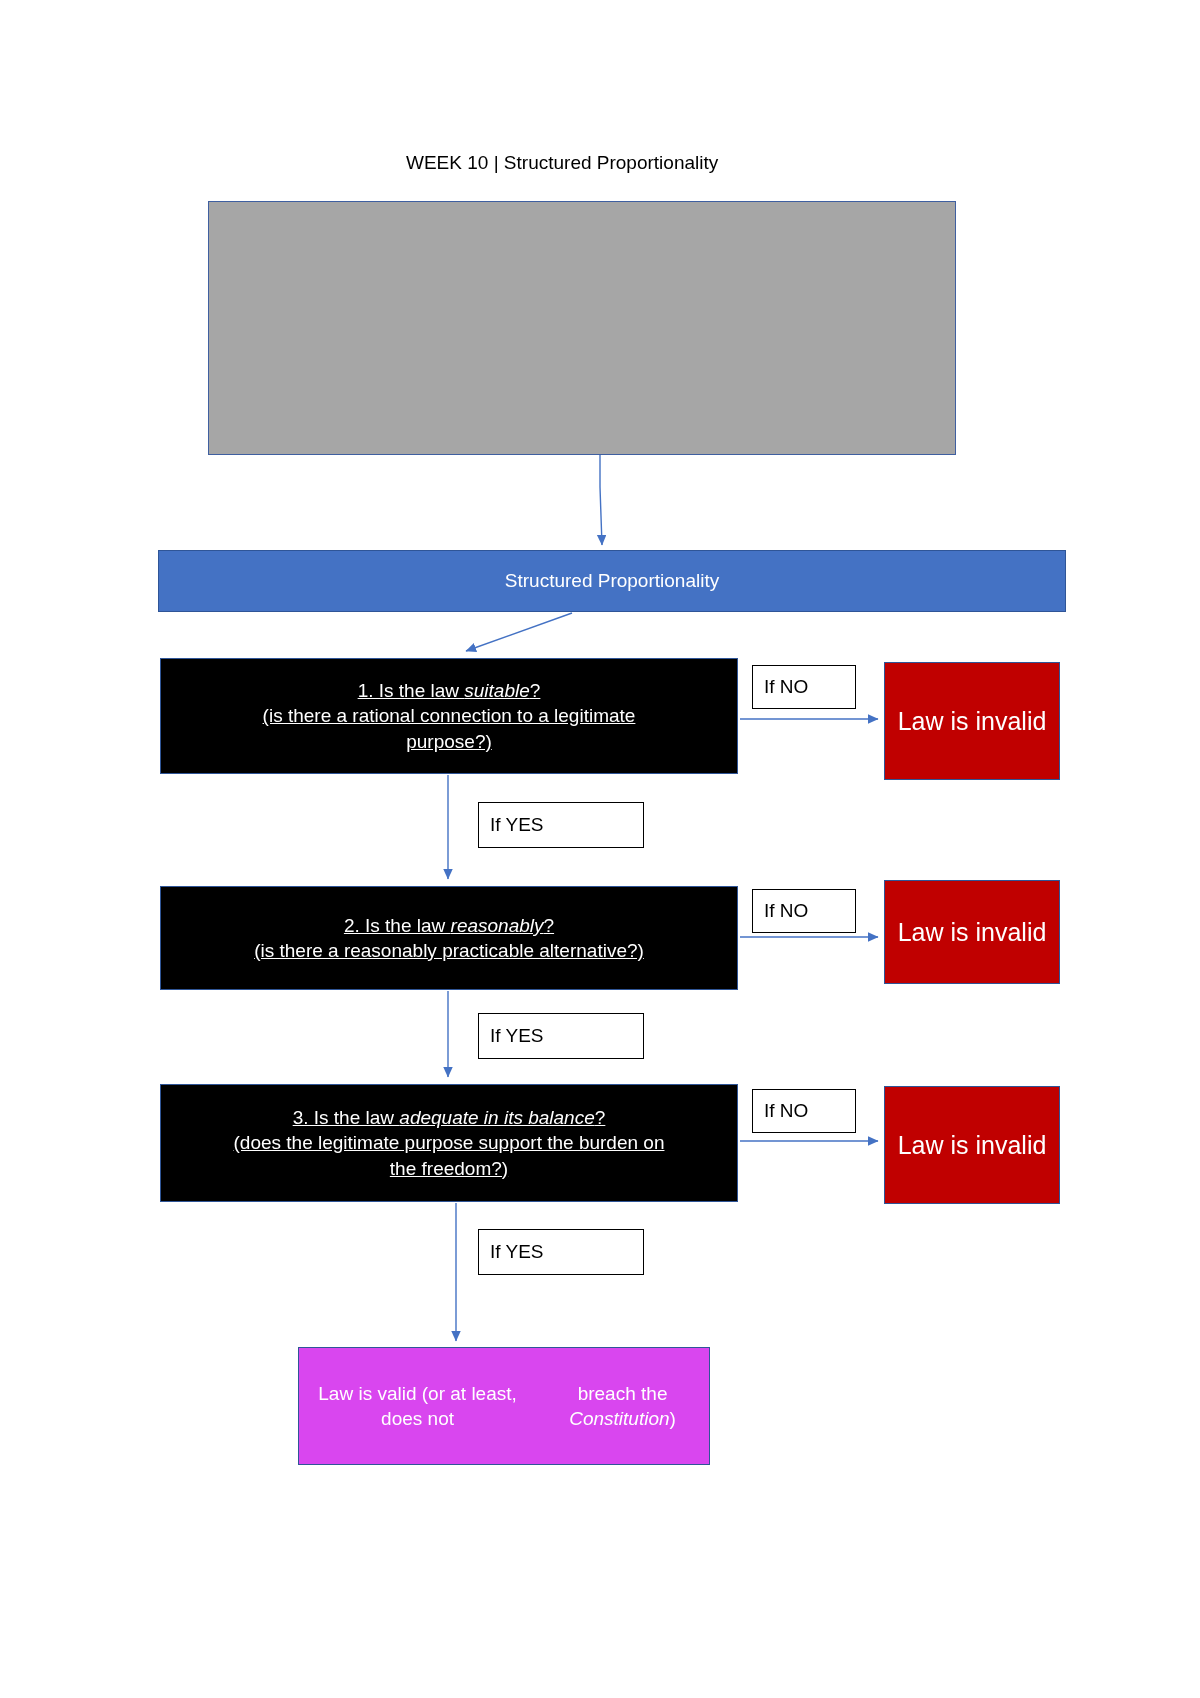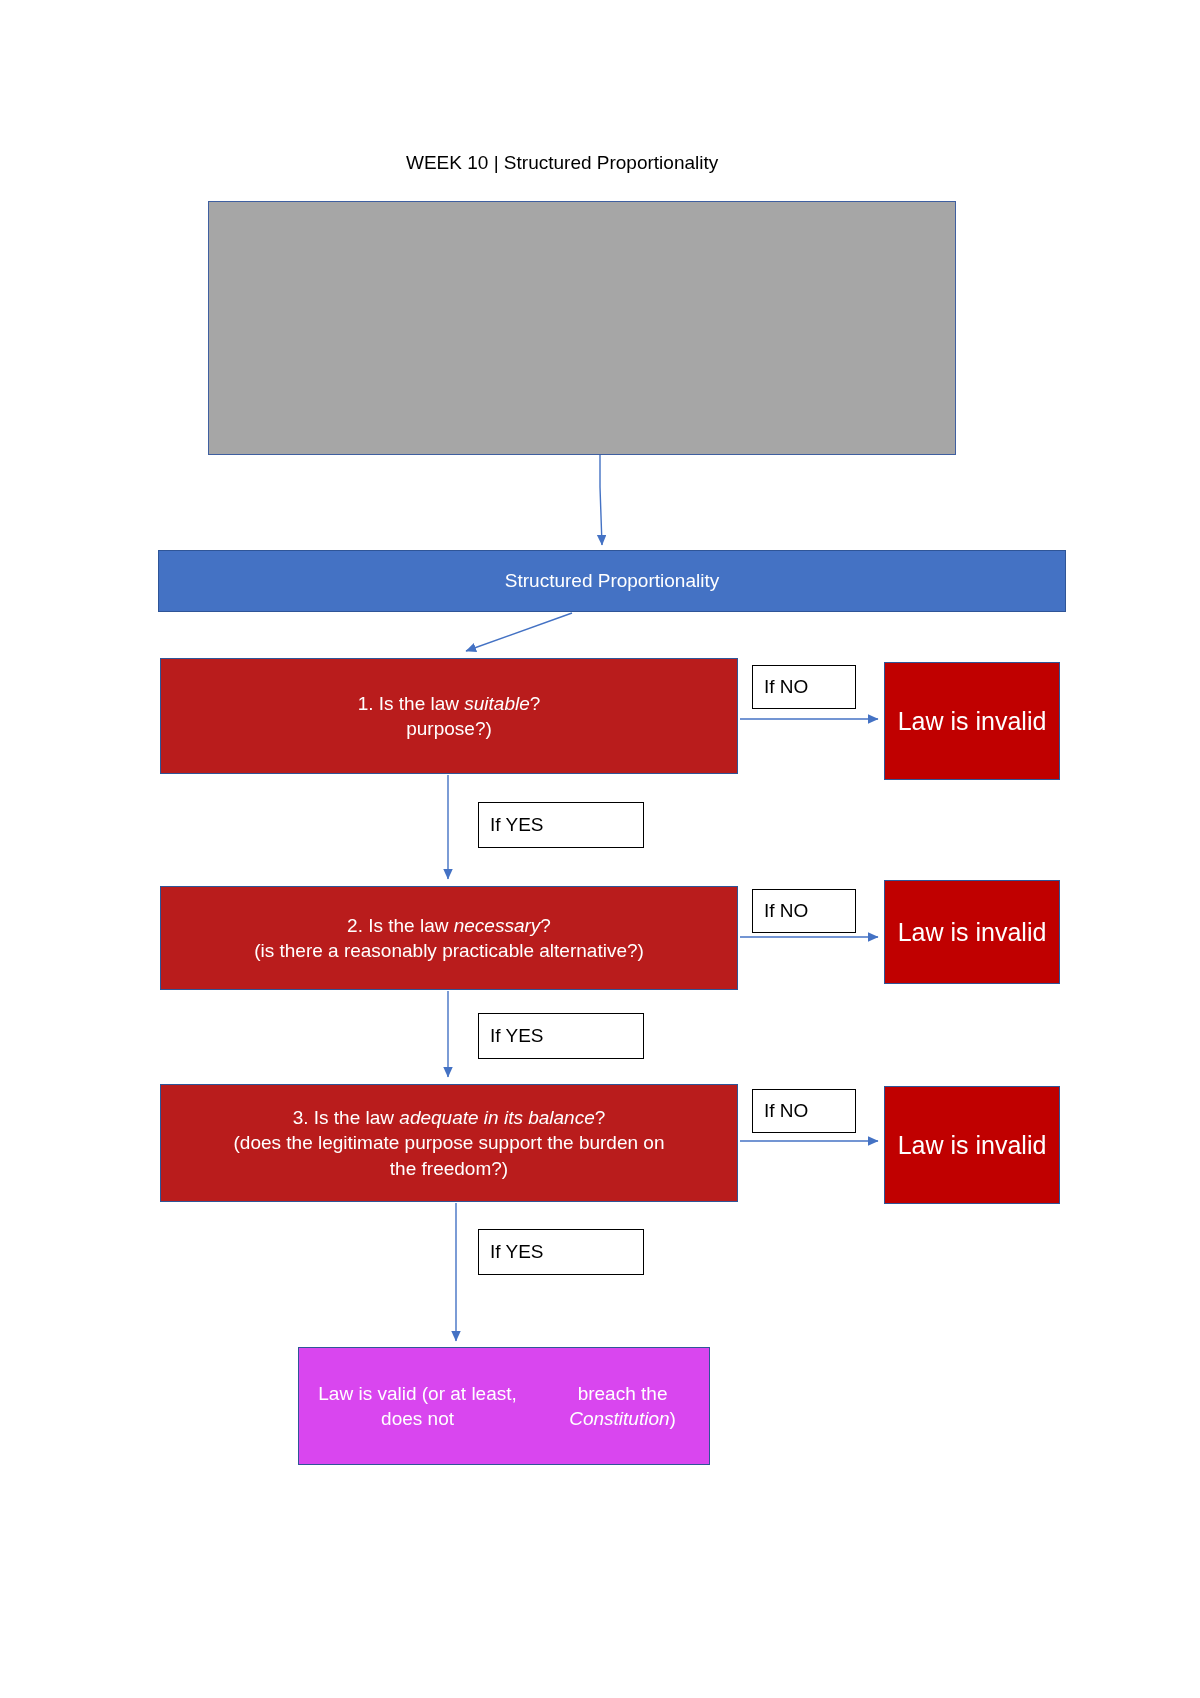--- a/index.html
+++ b/index.html
@@ -71,26 +71,27 @@
     height: 62px;
     background: #4472c4;
     border: 1.2px solid #2f5597;
     color: #ffffff;
     font-size: 19px;
   }
 
   .q-box {
     left: 160px;
     width: 578px;
-    background: #b91c1c;
+    background: #000000;
     border: 1.2px solid #2f5597;
     color: #ffffff;
     font-size: 19px;
     flex-direction: column;
     padding: 6px 0;
+    text-decoration: underline;
   }
   .q-box .ln { display: block; }
   #q1 { top: 641px; height: 116px; }
   #q2 { top: 869px; height: 104px; }
   #q3 { top: 1067px; height: 118px; }
 
   .red-box {
     left: 884px;
     width: 176px;
     background: #c00000;
@@ -173,34 +174,35 @@
 
   <div class="abs box grey-box">
   </div>
 
   <div class="abs box blue-banner">
     <span>Structured Proportionality</span>
   </div>
 
   <div id="q1" class="abs box q-box">
     <span class="ln"><span>1.   Is the law </span><i class="it">suitable</i><span>?</span></span>
+    <span class="ln">(is there a rational connection to a legitimate</span>
     <span class="ln">purpose?)</span>
   </div>
   <div id="no1" class="abs box label-box lbl-no">
     <span>If NO</span>
   </div>
   <div id="red1" class="abs box red-box">
     <span>Law is invalid</span>
   </div>
   <div id="yes1" class="abs box label-box lbl-yes">
     <span>If YES</span>
   </div>
 
   <div id="q2" class="abs box q-box">
-    <span class="ln"><span>2. Is the law </span><i class="it">necessary</i><span>?</span></span>
+    <span class="ln"><span>2. Is the law </span><i class="it">reasonably</i><span>?</span></span>
     <span class="ln">(is there a reasonably practicable alternative?)</span>
   </div>
   <div id="no2" class="abs box label-box lbl-no">
     <span>If NO</span>
   </div>
   <div id="red2" class="abs box red-box">
     <span>Law is invalid</span>
   </div>
   <div id="yes2" class="abs box label-box lbl-yes">
     <span>If YES</span>

